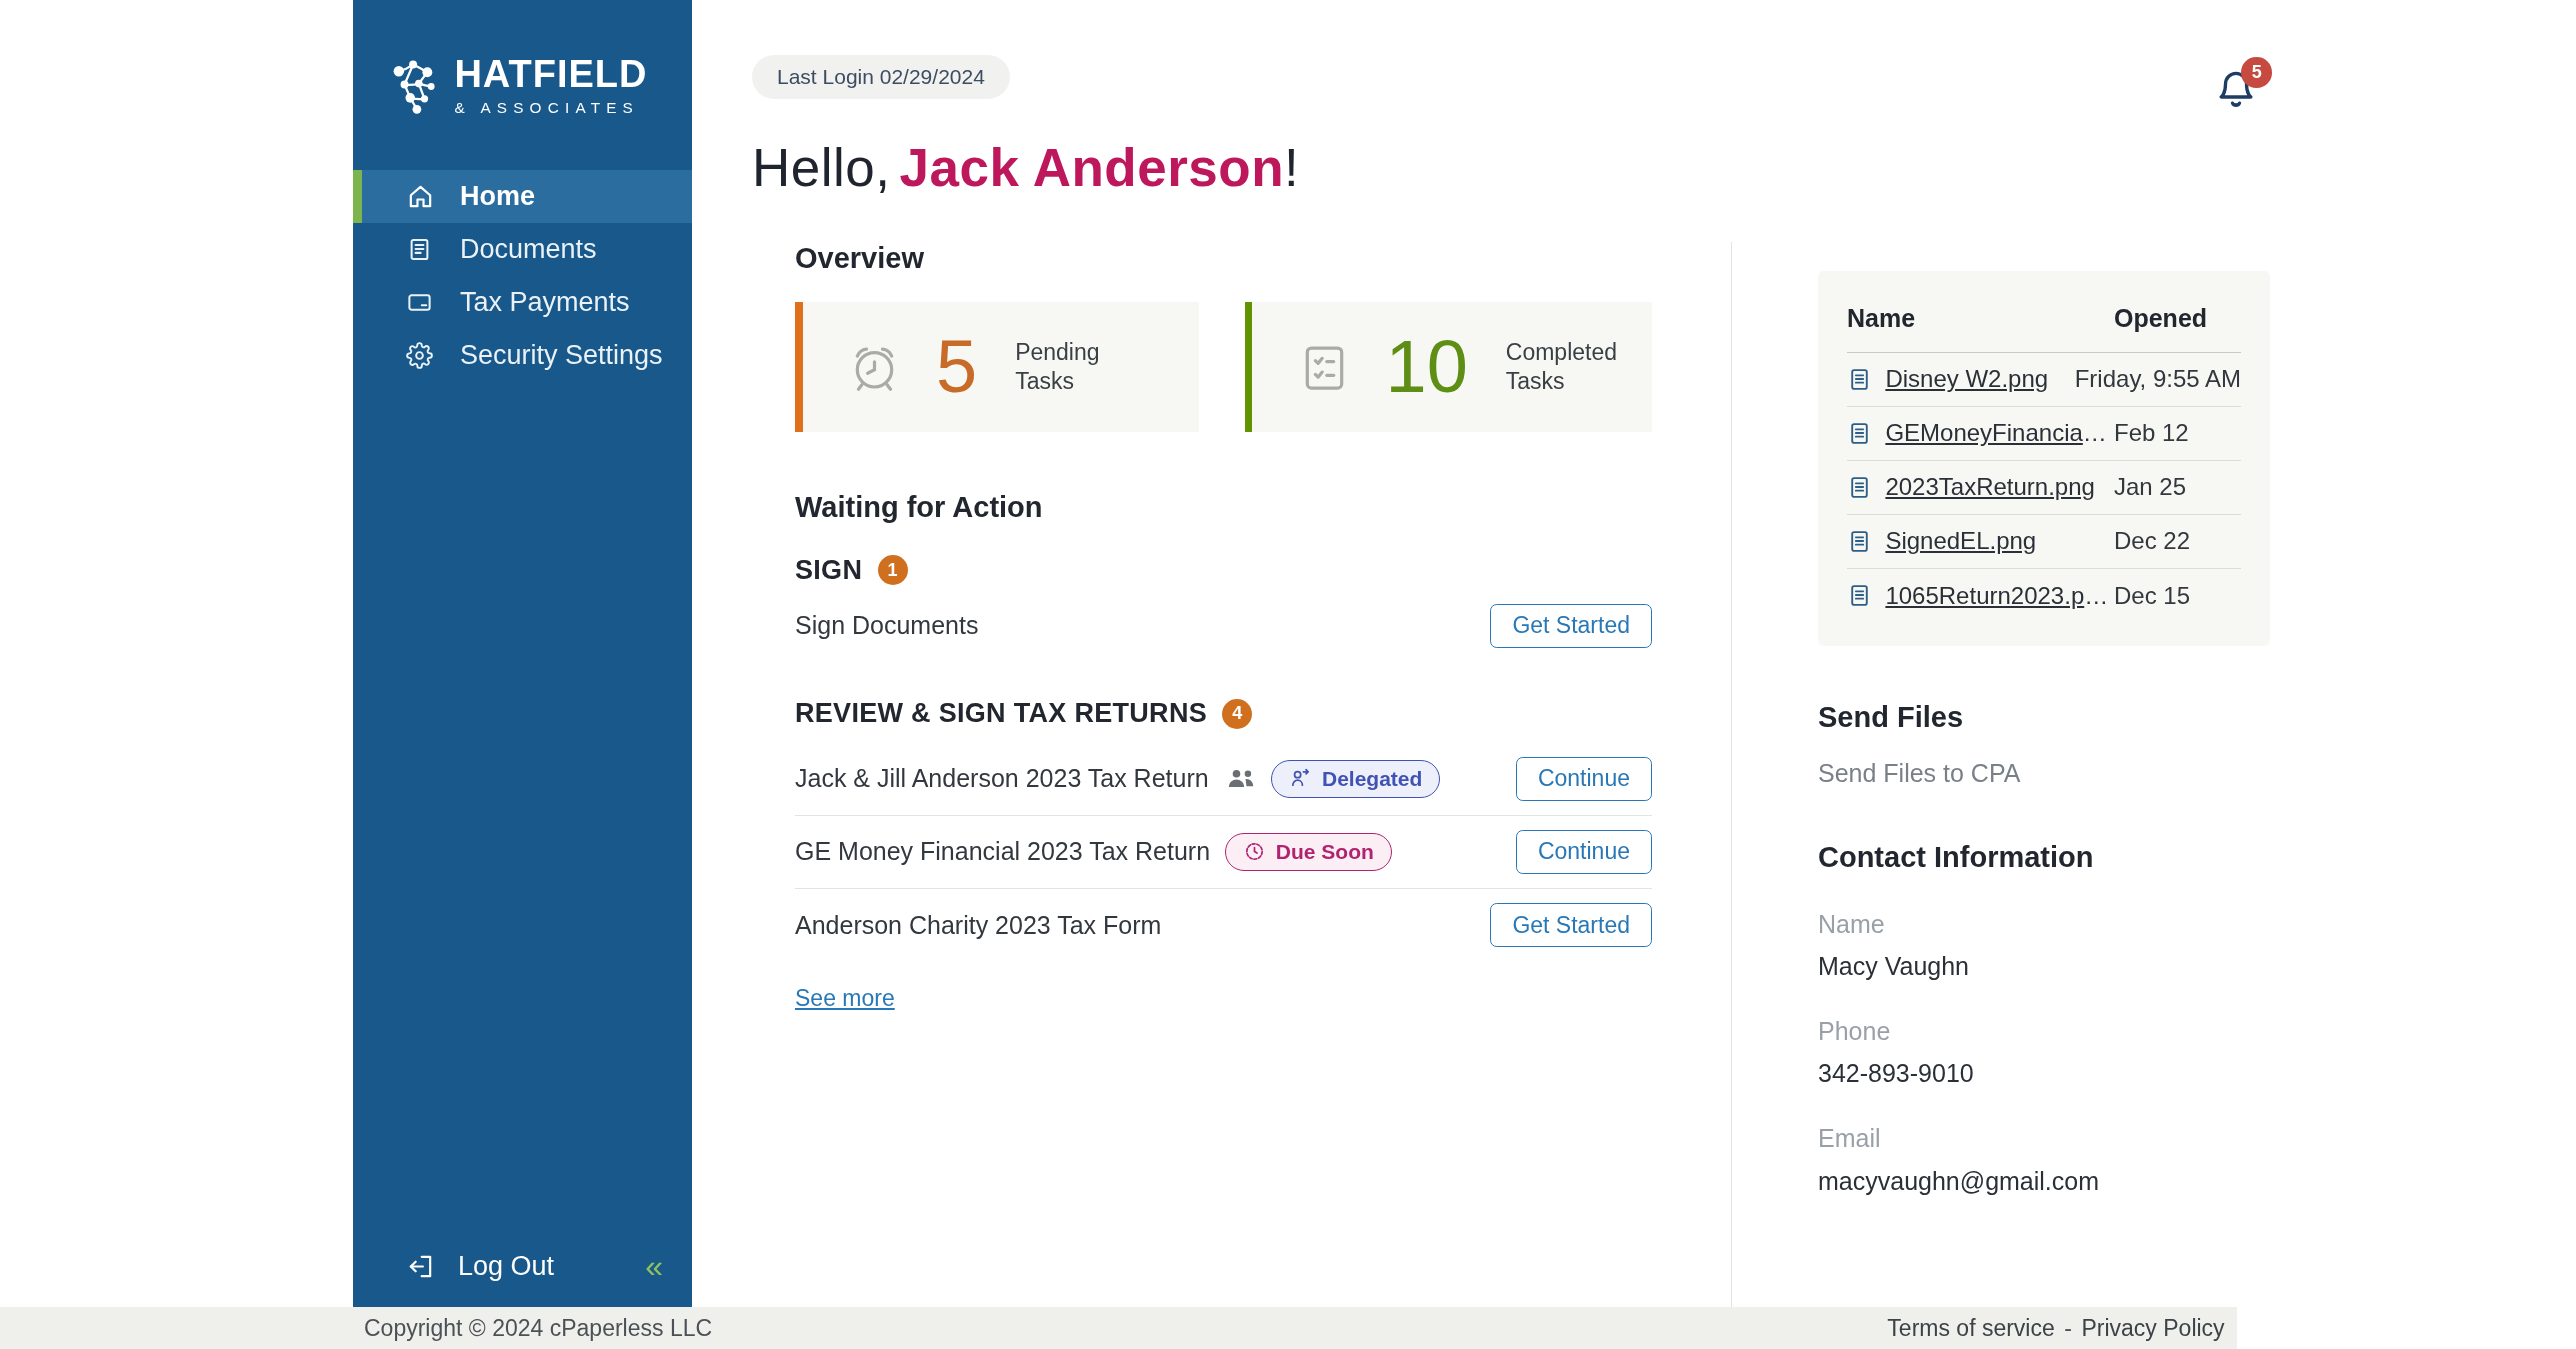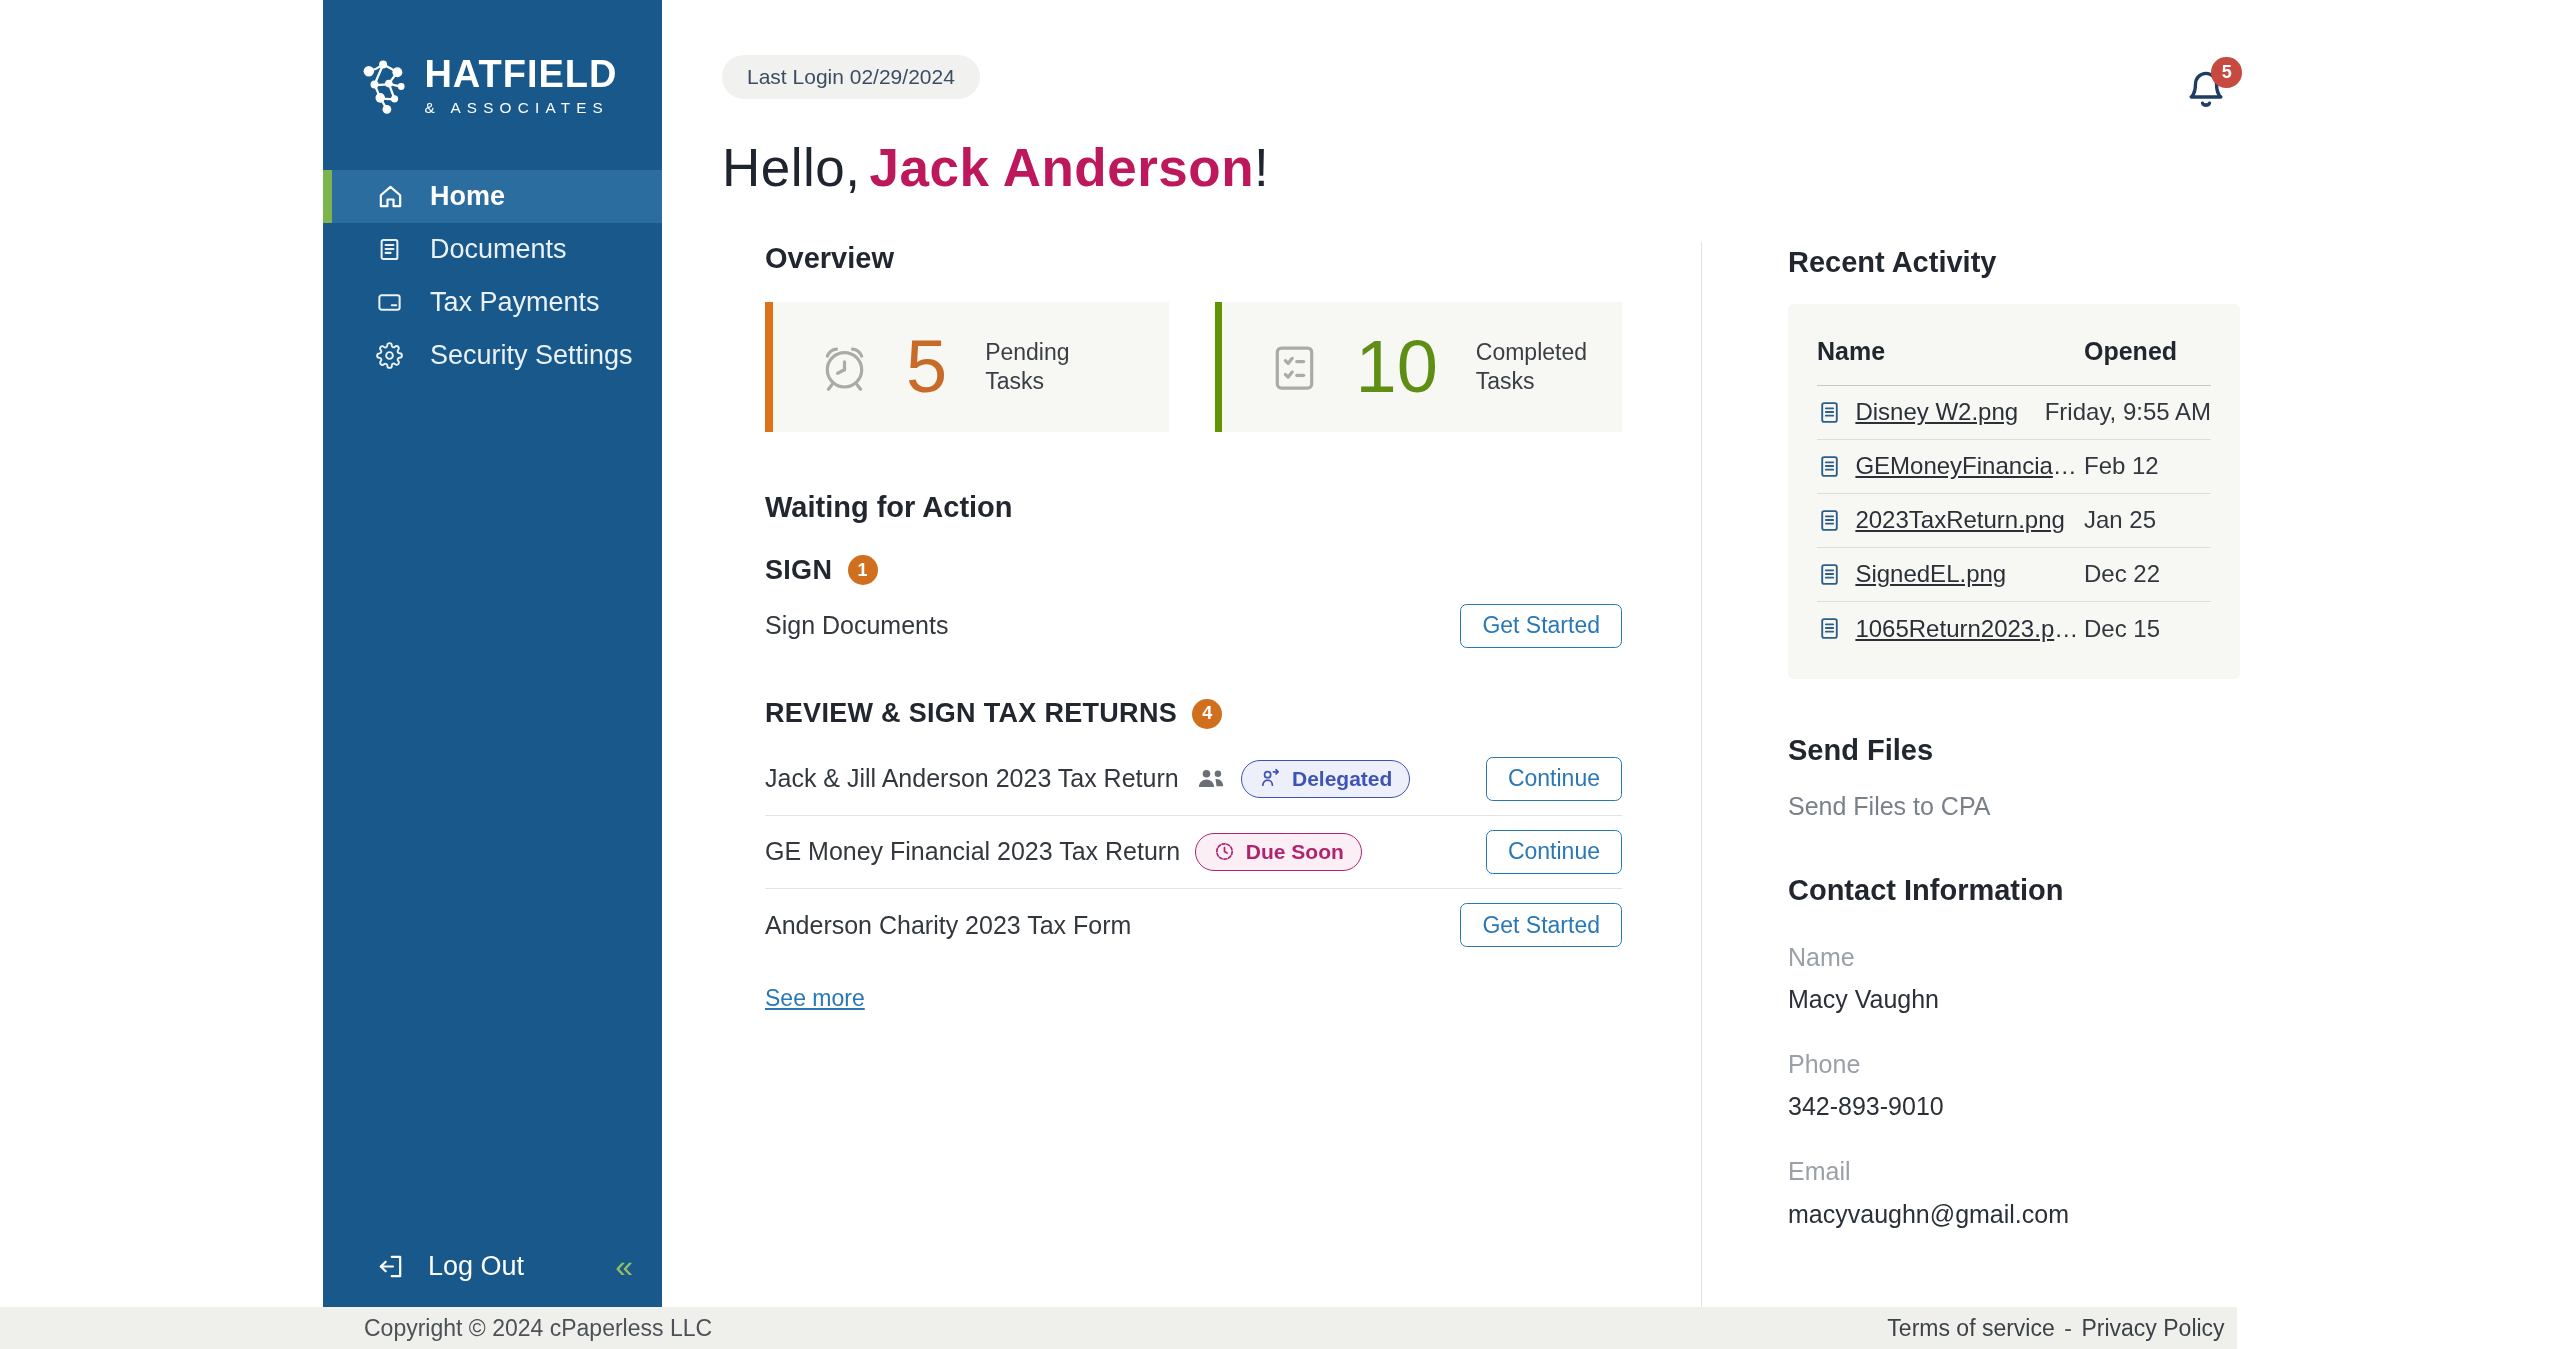--- a/index.html
+++ b/index.html
@@ -1,21 +1,21 @@
 <!DOCTYPE html>
 <html><head>
 <meta charset="utf-8">
 <style>
   * { box-sizing: border-box; margin: 0; padding: 0; }
   html,body { width:2576px; height:1349px; background:#ffffff; overflow:hidden;
               font-family:"Liberation Sans", sans-serif; }
   .page { position:relative; width:2576px; height:1349px; background:#ffffff; }
 
   
-  .shell { position:absolute; left:323px; top:0; width:1897px; height:1069px; display:flex; }
+  .shell { position:absolute; left:353px; top:0; width:1897px; height:1069px; display:flex; }
 
   
   .sidebar { width:339px; height:1307px; background:#19588A; color:#fff;
              display:flex; flex-direction:column; flex-shrink:0; }
   .logo { display:flex; align-items:center; gap:13.4px; padding:55px 0 0 36px; }
   .logo-mark { width:52px; height:59px; flex-shrink:0; }
   .logo-name { font-size:38px; font-weight:700; letter-spacing:1px; line-height:1; }
   .logo-tag  { font-size:15.3px; font-weight:400; letter-spacing:6.2px; margin-top:5.7px; }
 
   nav { margin-top:53px; }
@@ -294,21 +294,20 @@
               <button class="btn">Get Started</button>
             </div>
           </div>
 
           <a class="see-more">See more</a>
         </section>
 
         <div class="vdivider"></div>
 
         <aside class="right-col">
-          <h2 class="section">Recent Activity</h2>
 
           <div class="ra-card">
             <div class="ra-header">
               <span class="ra-col-name">Name</span>
               <span>Opened</span>
             </div>
 
             <div class="ra-row">
               <span class="ra-file">
                 <svg viewBox="0 0 24 24" fill="none" stroke="#2C5E88" stroke-width="1.8" stroke-linecap="round">

